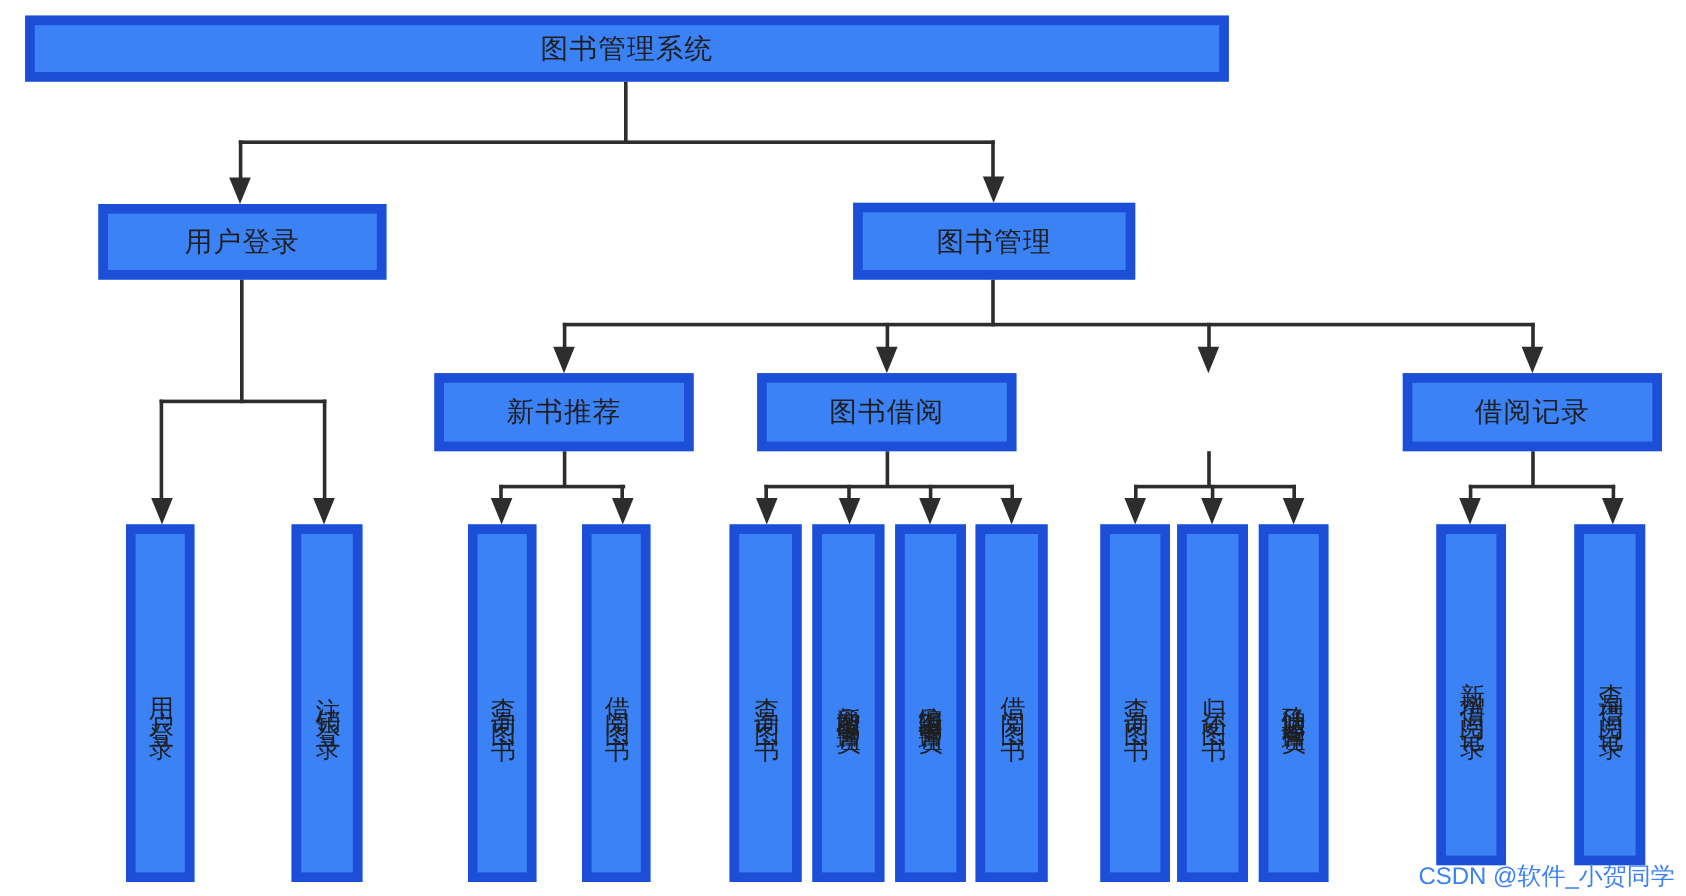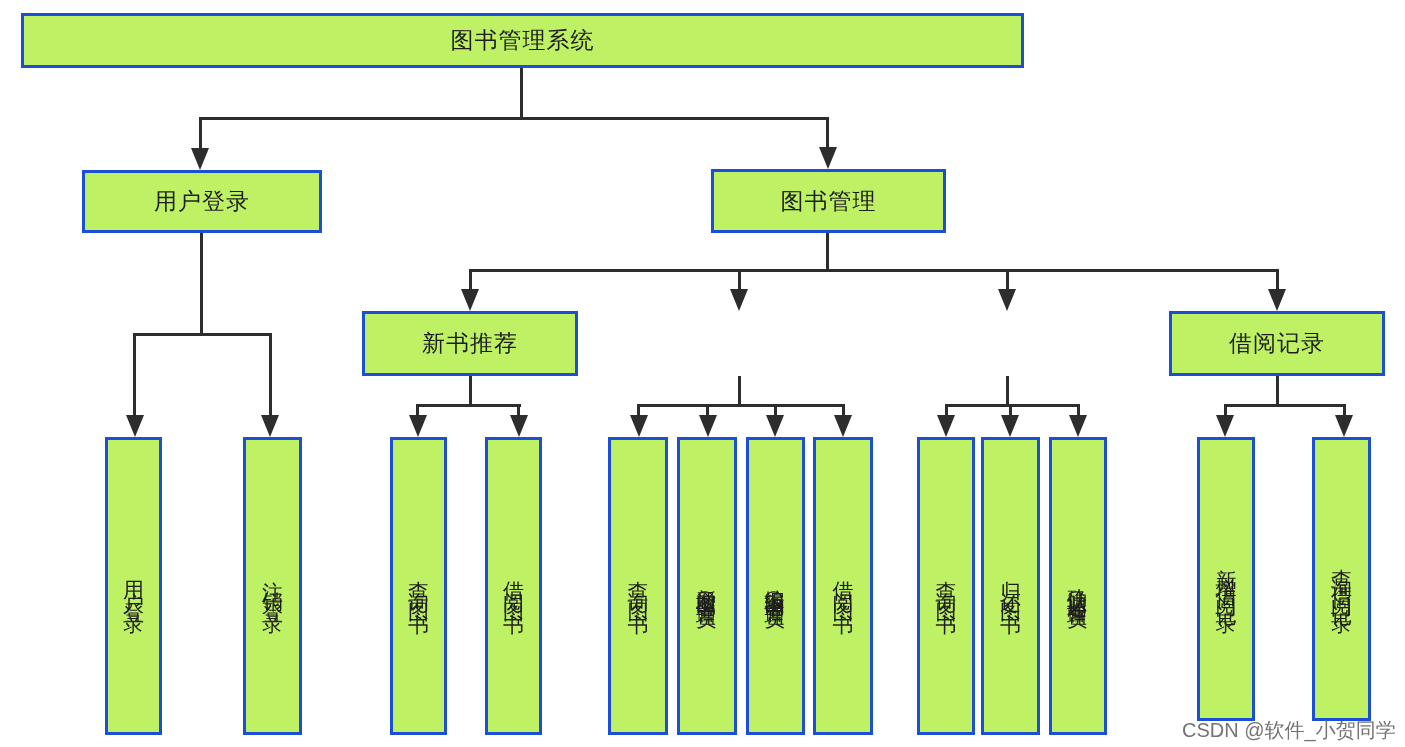--- a/index.html
+++ b/index.html
@@ -1,42 +1,42 @@
 <!DOCTYPE html>
 <html><head>
 <meta charset="utf-8">
 <style>
   html,body{margin:0;padding:0;background:#ffffff;}
   .canvas{
     position:relative;width:1405px;height:747px;background:#ffffff;overflow:hidden;
     font-family:"Liberation Sans","DejaVu Sans",sans-serif;color:#1e1e1e;
   }
   .box{
-    position:absolute;box-sizing:border-box;background:#bef264;
-    border:3px solid #1d4ed8;display:flex;align-items:center;justify-content:center;
+    position:absolute;box-sizing:border-box;background:#3b82f6;
+    border:8px solid #1d4ed8;display:flex;align-items:center;justify-content:center;
     z-index:2;
   }
   .hbox{font-size:23px;letter-spacing:1px;}
   .vbox{
     font-size:21px;
     writing-mode:vertical-rl;text-orientation:mixed;
     display:flex;align-items:center;justify-content:center;
   }
   .sp-wide{letter-spacing:11px;}
   .sp-mid{letter-spacing:9px;}
   .sp-narrow{letter-spacing:3px;font-size:20px;}
   .ln{position:absolute;background:#2d2d2d;z-index:1;}
   .ar{
     position:absolute;width:0;height:0;z-index:1;
     border-left:9px solid transparent;border-right:9px solid transparent;
     border-top:22px solid #2d2d2d;
   }
   .watermark{
     position:absolute;left:1182px;top:717px;z-index:3;
-    font-size:20px;color:#737373;white-space:nowrap;
+    font-size:20px;color:#3b82f6;white-space:nowrap;
   }
 </style>
 </head>
 <body>
 
 <div class="canvas">
 
   <div class="ln" style="left:520px;top:68px;width:3px;height:52px"></div>
   <div class="ln" style="left:199px;top:117px;width:630px;height:3px"></div>
   <div class="ln" style="left:199px;top:117px;width:3px;height:34px"></div>
@@ -103,20 +103,23 @@
   <div class="box hbox" style="left:82px;top:170px;width:240px;height:63px">
     <span>用户登录</span>
   </div>
   <div class="box hbox" style="left:362px;top:311px;width:216px;height:65px">
     <span>新书推荐</span>
   </div>
 
   <div class="box hbox" style="left:711px;top:169px;width:235px;height:64px">
     <span>图书管理</span>
   </div>
+  <div class="box hbox" style="left:631px;top:311px;width:216px;height:65px">
+    <span>图书借阅</span>
+  </div>
   <div class="box hbox" style="left:1169px;top:311px;width:216px;height:65px">
     <span>借阅记录</span>
   </div>
 
   <div class="box vbox sp-wide" style="left:105px;top:437px;width:57px;height:298px">
     <span>用户登录</span>
   </div>
   <div class="box vbox sp-wide" style="left:243px;top:437px;width:59px;height:298px">
     <span>注销登录</span>
   </div>

